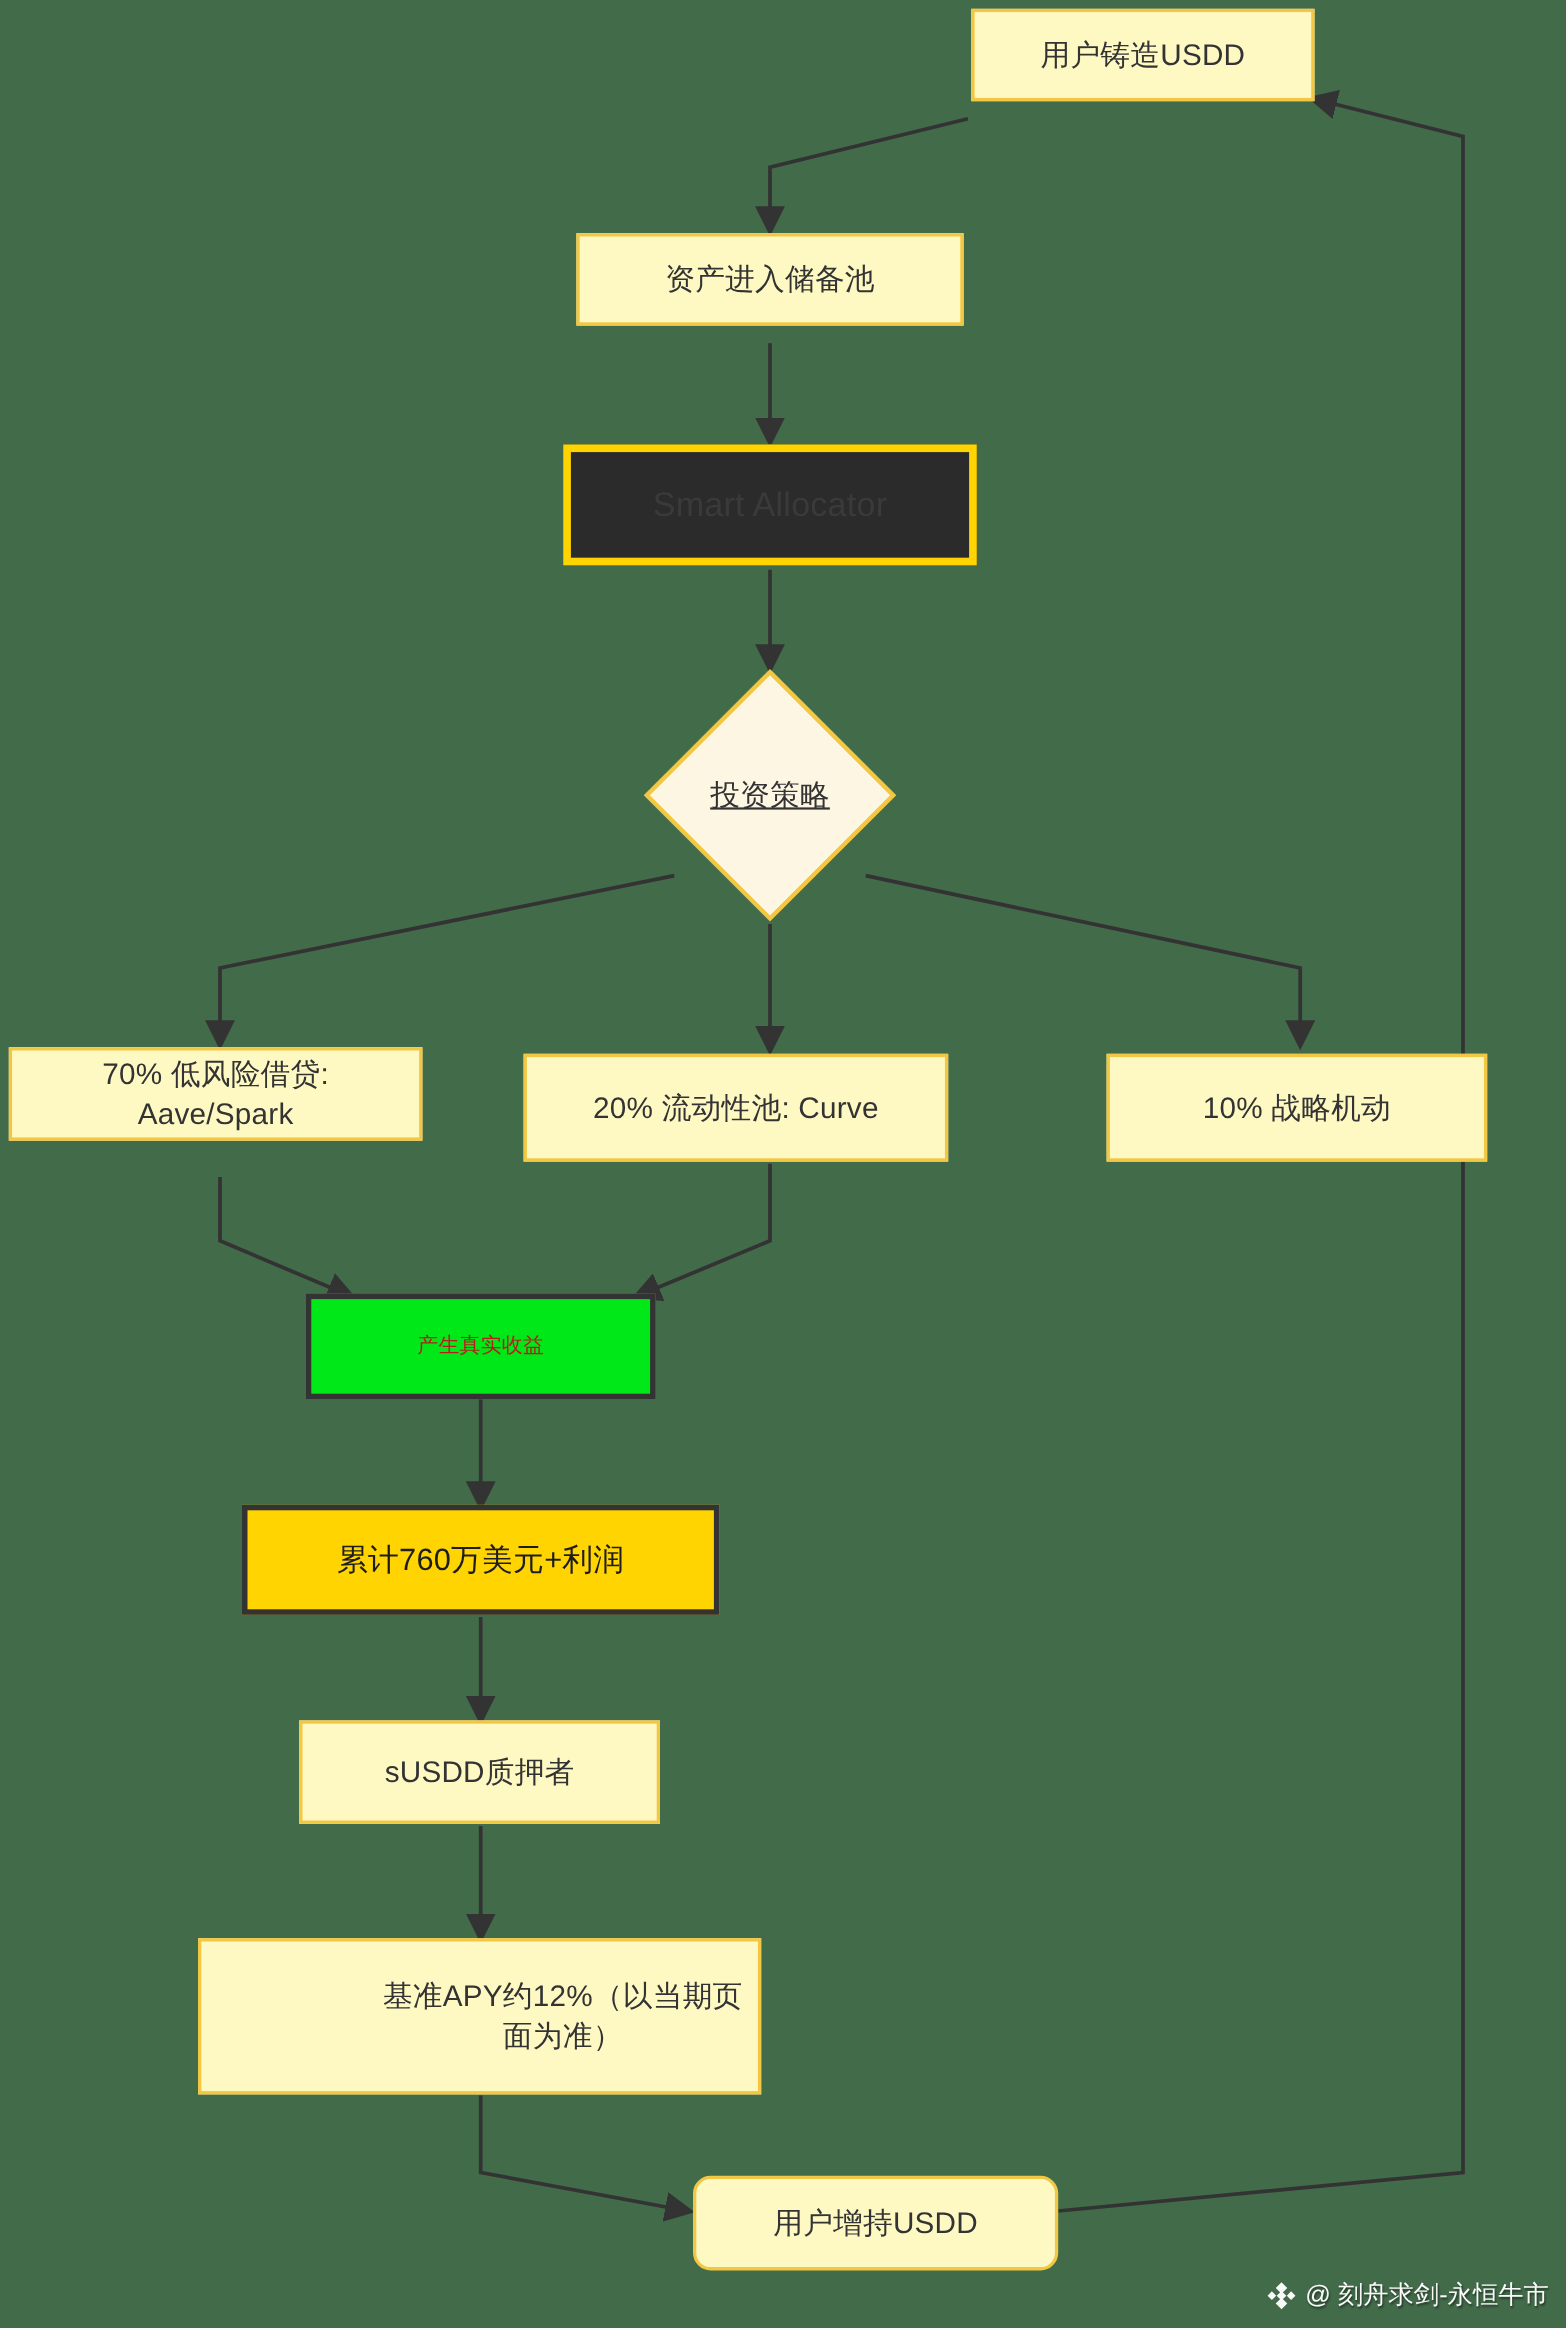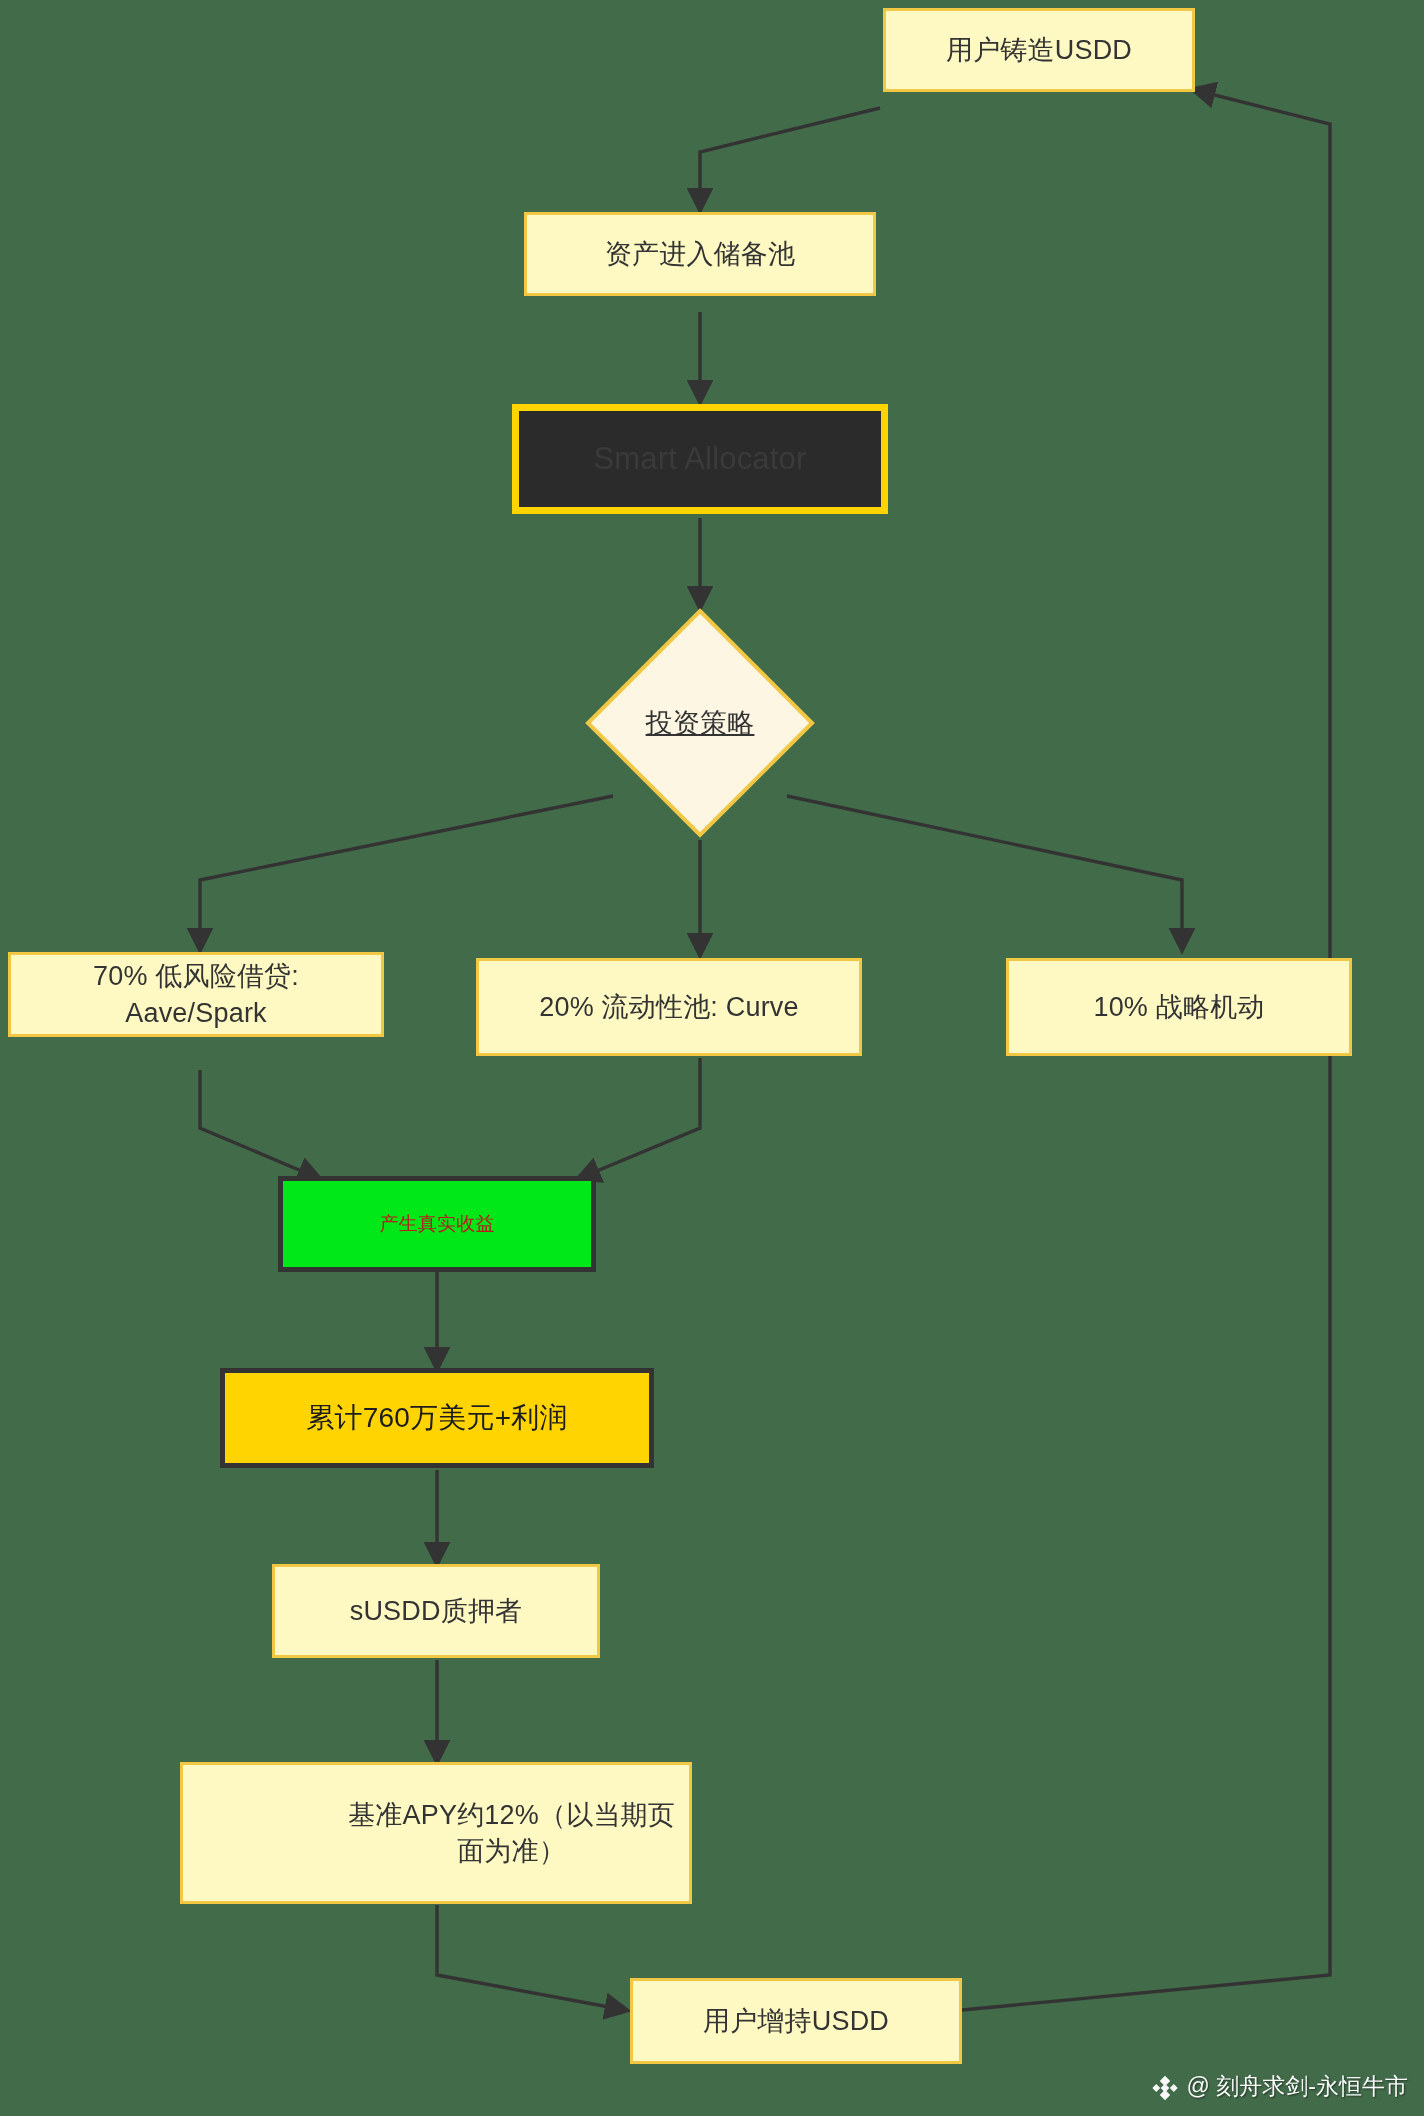--- a/index.html
+++ b/index.html
@@ -78,21 +78,21 @@
     z-index: 2;
   }
   .node .label { white-space: pre-line; padding: 0 14px; }
 
   
   #watermark {
     position: absolute;
     right: 16px;
     bottom: 14px;
     display: flex;
-    align-items: flex-end;
+    align-items: center;
     gap: 8px;
     z-index: 6;
     color: #ffffff;
     font-size: 23px;
     text-shadow: 1px 1px 2px rgba(0,0,0,.55);
     opacity: .97;
   }
   #watermark .wm-text { font-weight: 400; }
   #watermark .wm-logo { display: block; }
 </style>
@@ -179,21 +179,21 @@
 
   <div class="node n-cream" style="left:272px; top:1564px; width:328px; height:94px;">
     <span class="label">sUSDD质押者</span>
   </div>
 
   <div class="node n-cream" style="left:180px; top:1762px; width:512px; height:142px;justify-content:flex-end;">
     <span class="label">基准APY约12%（以当期页
 面为准）</span>
   </div>
 
-  <div class="node n-cream" style="left:630px; top:1978px; width:332px; height:86px;">
+  <div class="node n-cream" style="left:630px; top:1978px; width:332px; height:86px;border-radius:16px;">
     <span class="label">用户增持USDD</span>
   </div>
 
   <div id="watermark">
     <svg class="wm-logo" width="28" height="28" viewBox="0 0 32 32" xmlns="http://www.w3.org/2000/svg">
       <g fill="#ffffff">
         <path d="M16 2 L22 8 L16 14 L10 8 Z"></path>
         <path d="M16 18 L22 24 L16 30 L10 24 Z"></path>
         <path d="M5 13 L9.5 17.5 L5 22 L0.5 17.5 Z" transform="translate(1,-1.5)"></path>
         <path d="M27 13 L31.5 17.5 L27 22 L22.5 17.5 Z" transform="translate(-1,-1.5)"></path>

